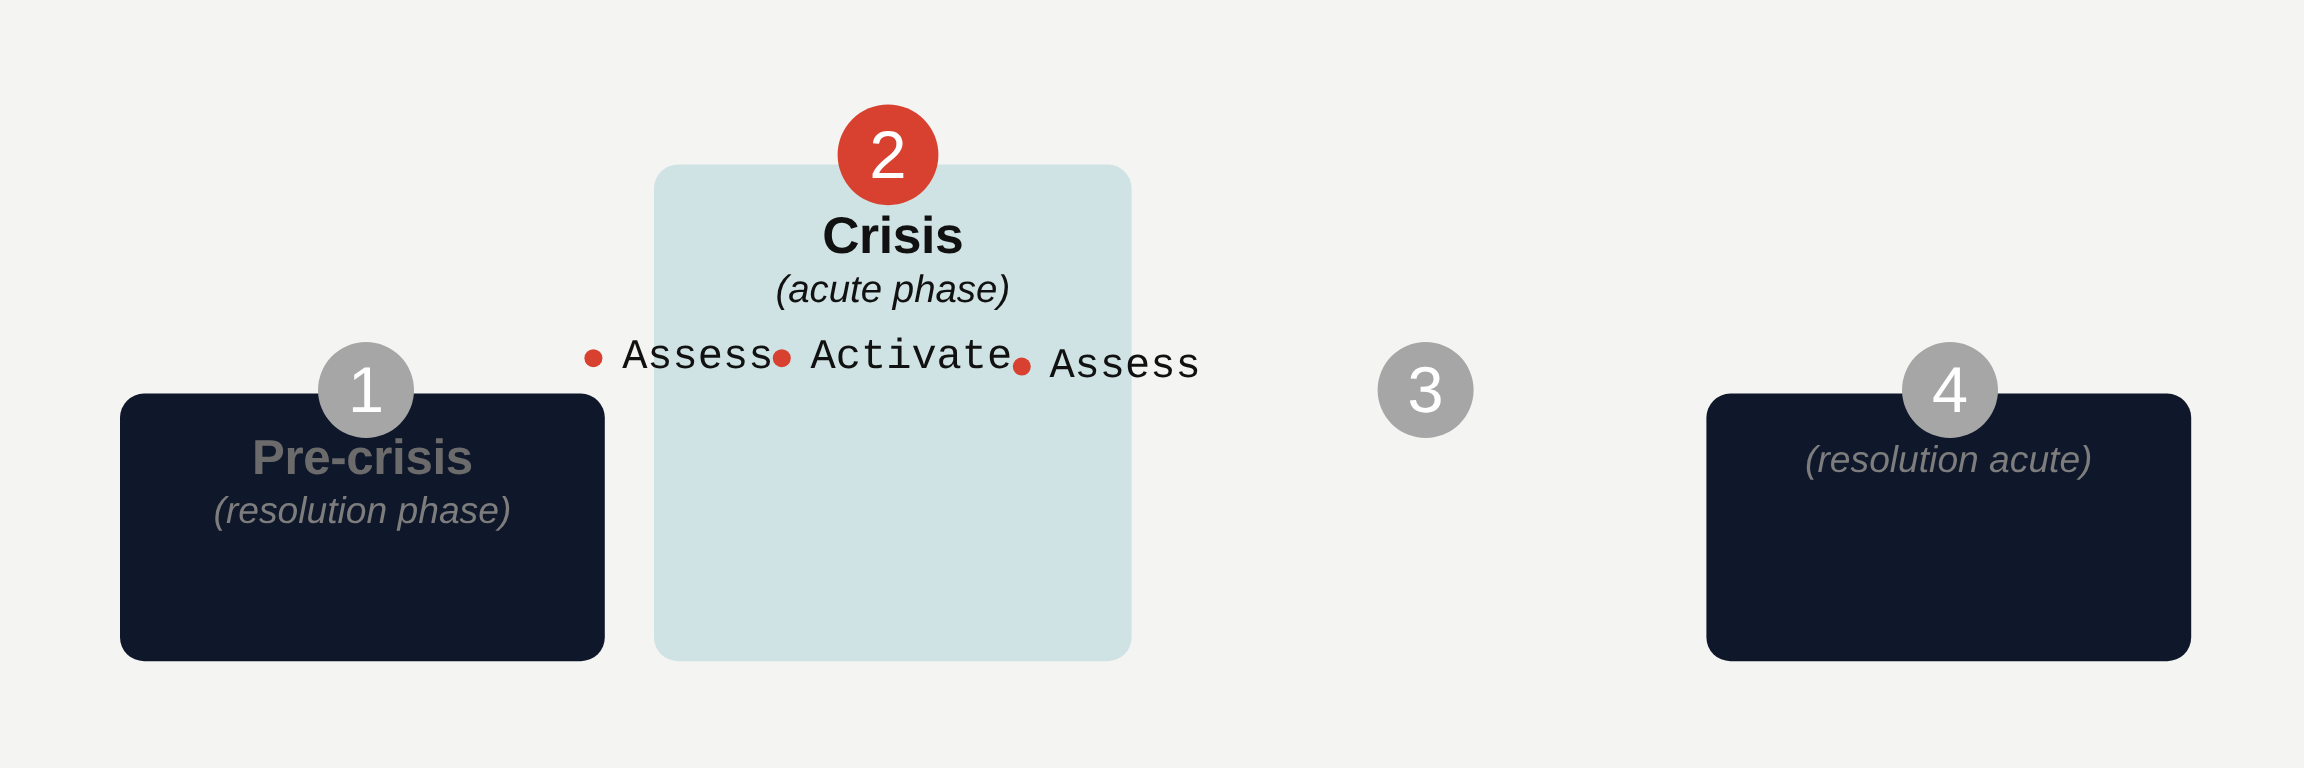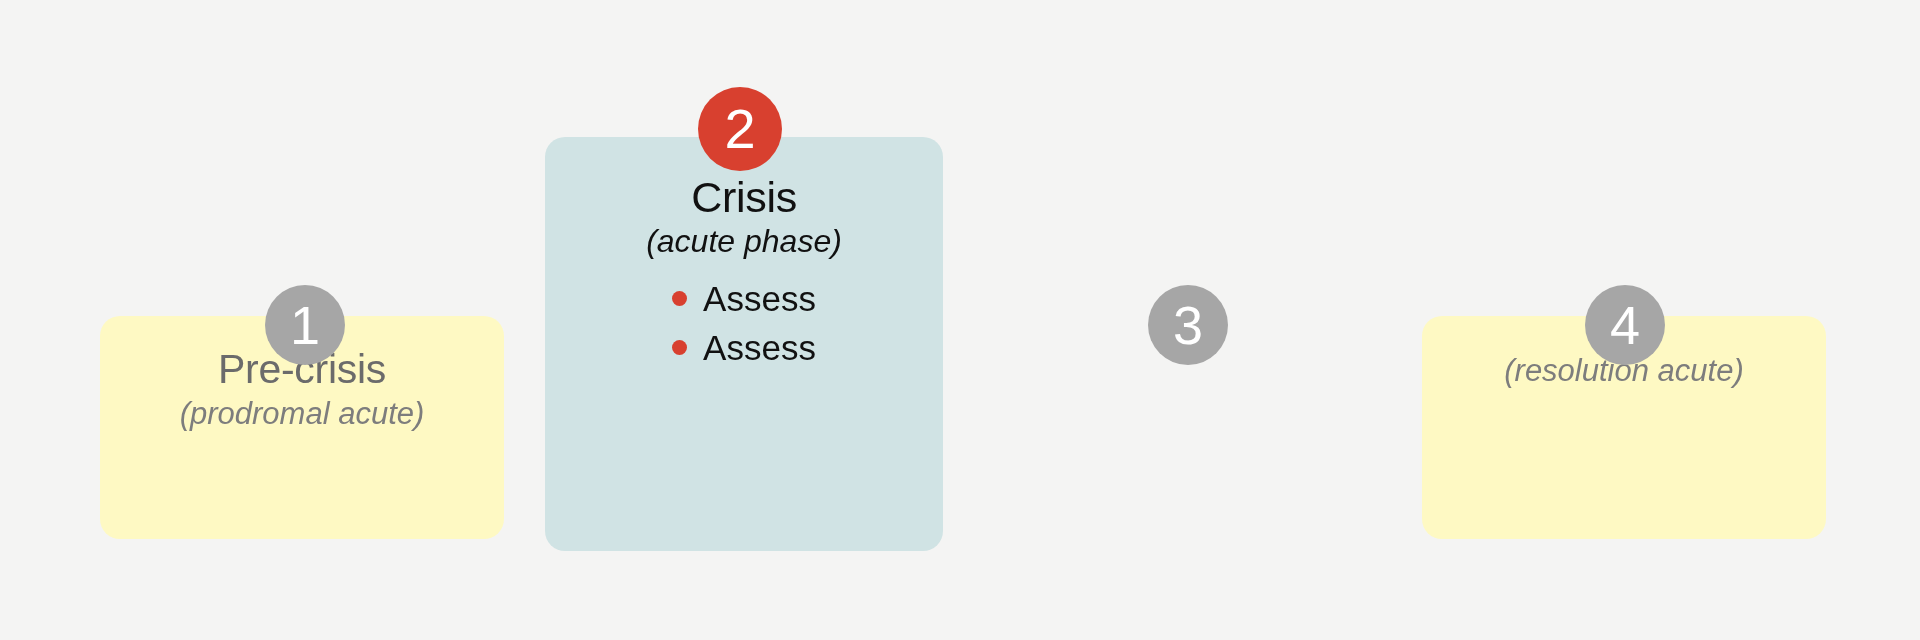--- a/index.html
+++ b/index.html
@@ -24,22 +24,22 @@
   .card {
     position: absolute;
     box-sizing: border-box;
     border-radius: 20px;
     display: flex;
     flex-direction: column;
     align-items: center;
   }
 
   .card.normal {
-    background: #fef9c3;
-    top: 316px;
+    background: #0f172a;
+    top: 328px;
     height: 223px;
     width: 404px;
     padding-top: 32px;
   }
 
   .card.highlight {
     background: #d0e3e4;
     top: 137px;
     height: 414px;
     width: 398px;
@@ -80,21 +80,21 @@
     left: 698px;
   }
 
   #badge-1 { left: 265px; }
   #badge-3 { left: 1148px; }
   #badge-4 { left: 1585px; }
 
   
   .title {
     font-size: 41px;
-    font-weight: normal;
+    font-weight: bold;
     color: #6b6b6b;
     line-height: 1.05;
     text-align: right;
     letter-spacing: -0.3px;
   }
 
   .subtitle {
     margin-top: 6px;
     font-size: 31px;
     font-style: italic;
@@ -112,22 +112,23 @@
     font-size: 32px;
     margin-top: 4px;
   }
 
   
   .bullets {
     list-style: none;
     margin: 22px 0 0 0;
     padding: 0;
     display: flex;
-    flex-direction: column;
+    flex-direction: row;
     align-items: center;
+    font-family: Liberation Mono, monospace;
   }
 
   .bullets li {
     display: flex;
     align-items: center;
     font-size: 35px;
     color: #111111;
     line-height: 1;
     margin-bottom: 14px;
   }
@@ -143,33 +144,37 @@
     flex: 0 0 auto;
   }
 </style>
 </head>
 <body>
 
 <div class="stage">
 
   <div class="card normal" id="card-1">
     <div class="title">Pre-crisis</div>
-    <div class="subtitle">(prodromal acute)</div>
+    <div class="subtitle">(resolution phase)</div>
   </div>
   <div class="badge grey" id="badge-1">
     <span>1</span>
   </div>
 
   <div class="card highlight" id="card-2">
     <div class="title">Crisis</div>
     <div class="subtitle">(acute phase)</div>
     <ul class="bullets">
       <li>
         <span class="dot"></span>
         <span>Assess</span>
+      </li>
+      <li>
+        <span class="dot"></span>
+        <span>Activate</span>
       </li>
       <li>
         <span class="dot"></span>
         <span>Assess</span>
       </li>
     </ul>
   </div>
   <div class="badge red" id="badge-2">
     <span>2</span>
   </div>

